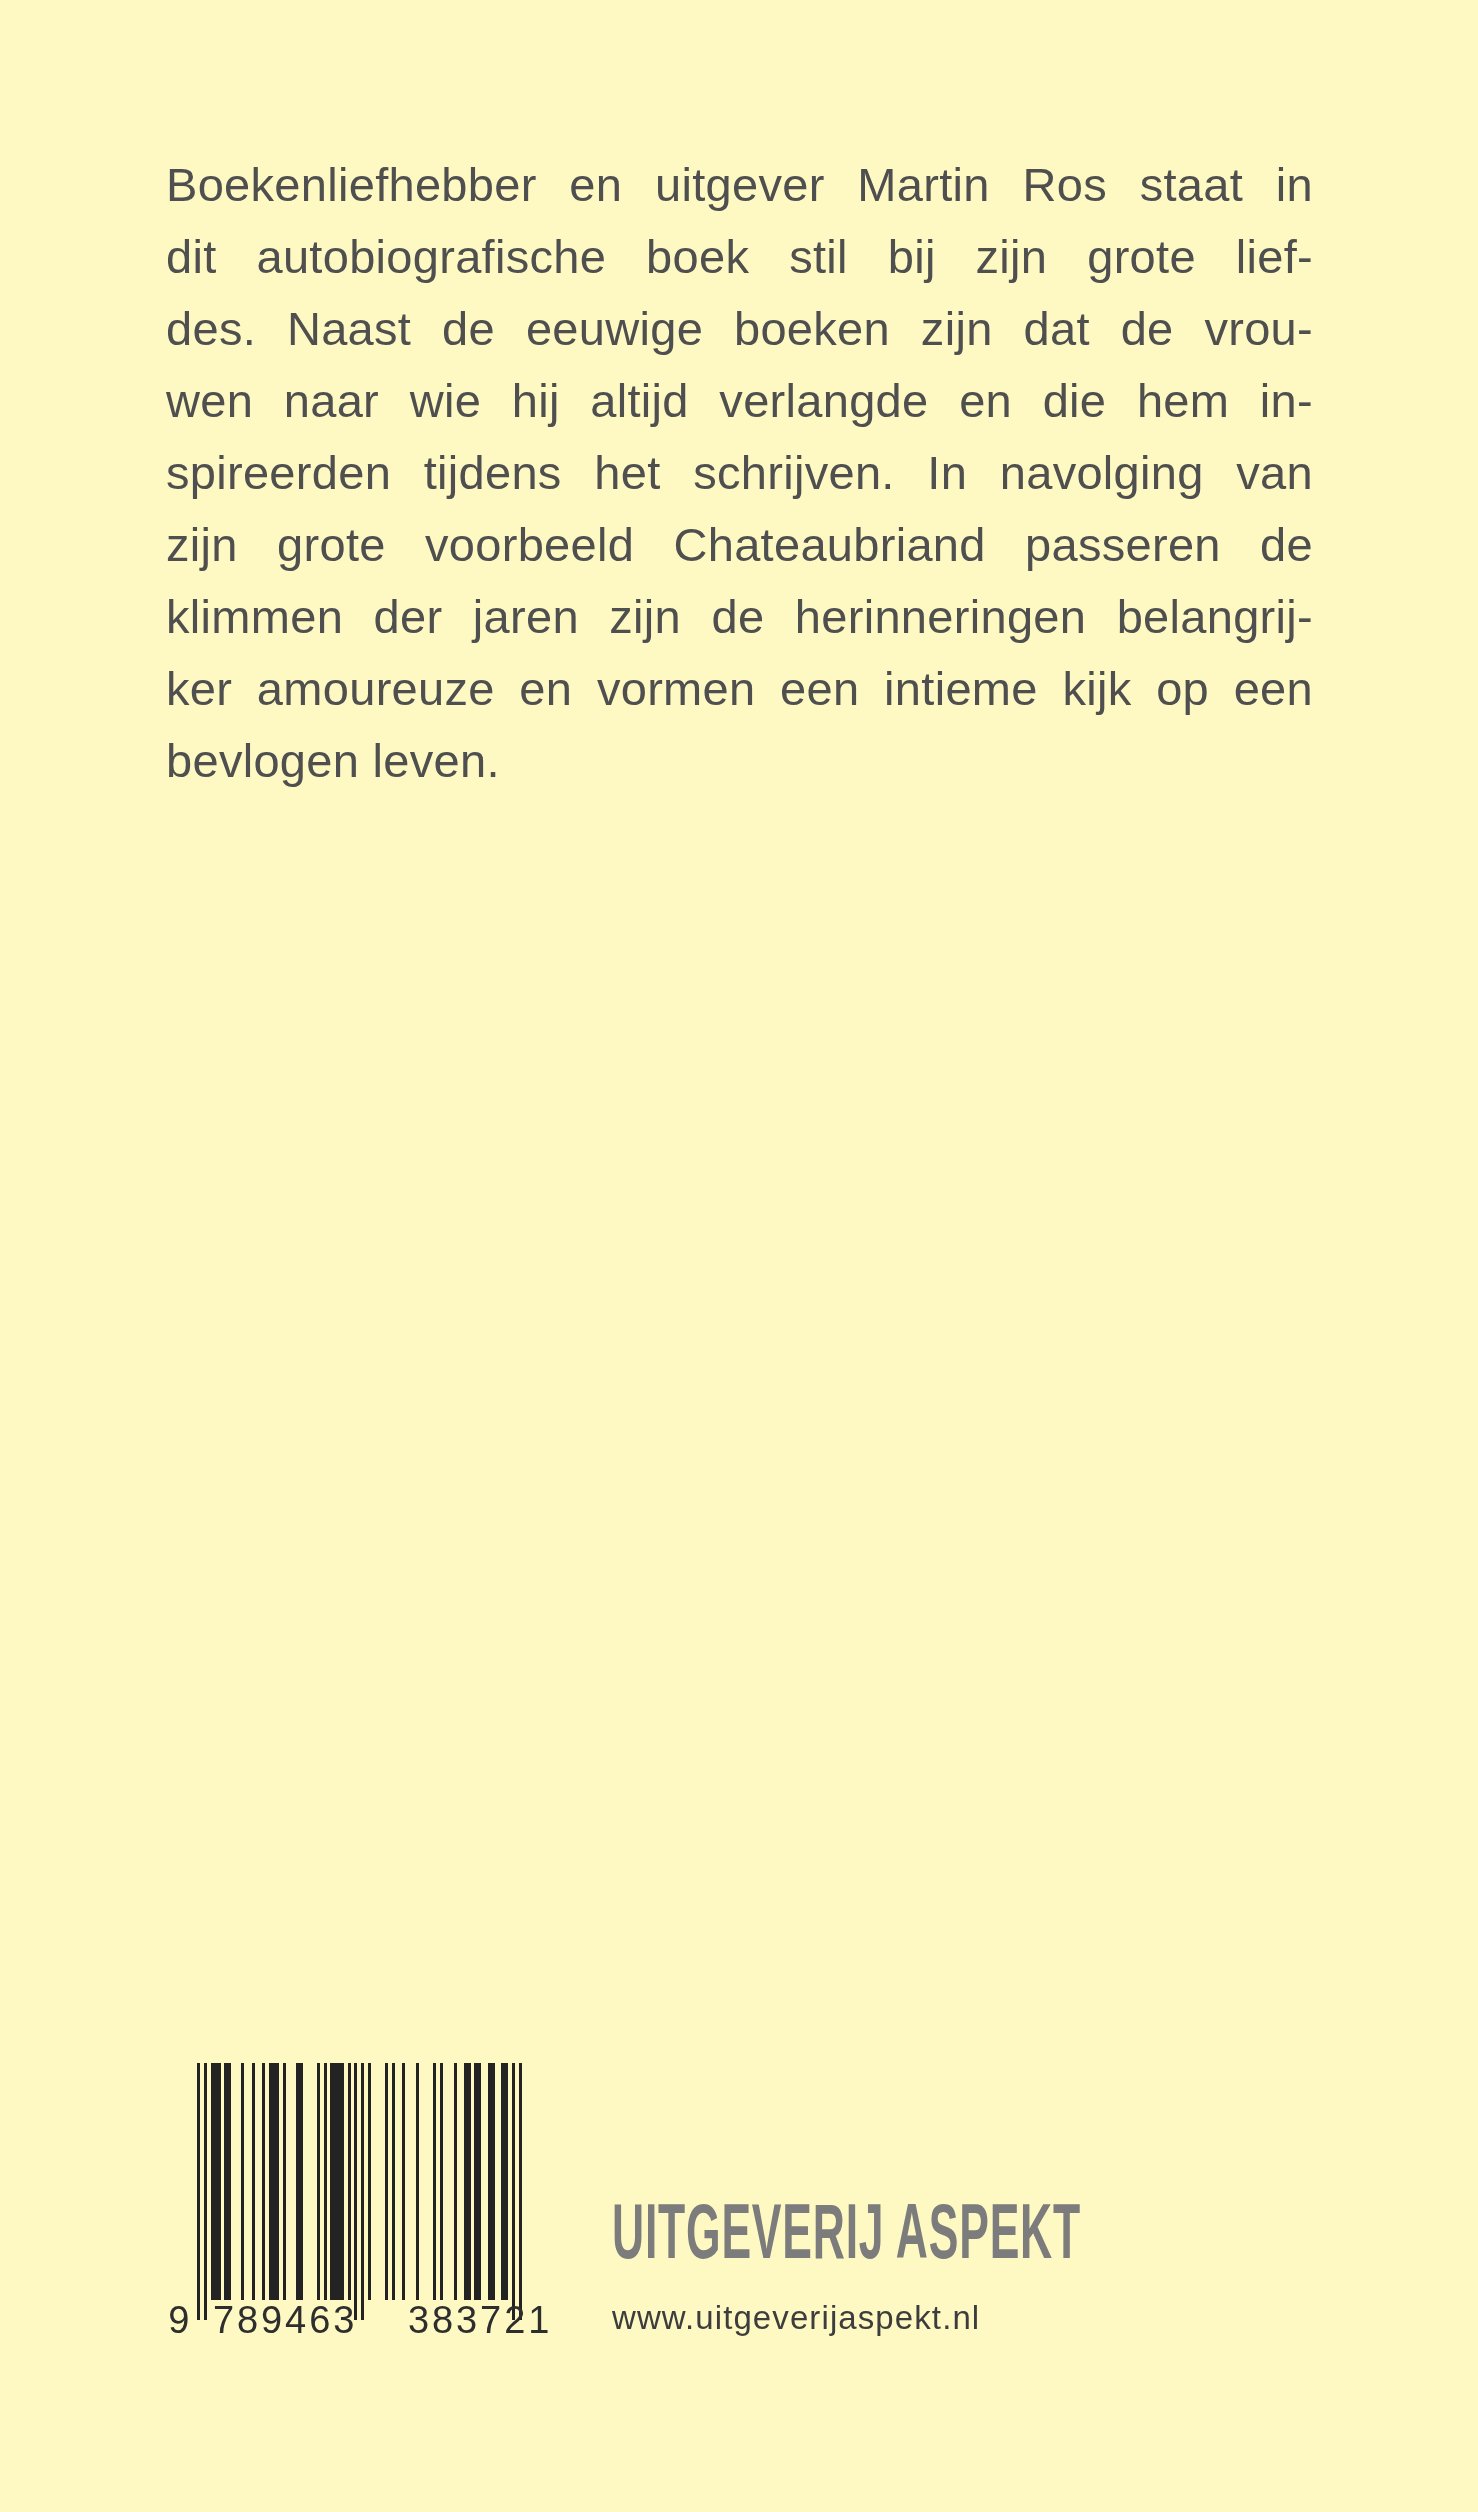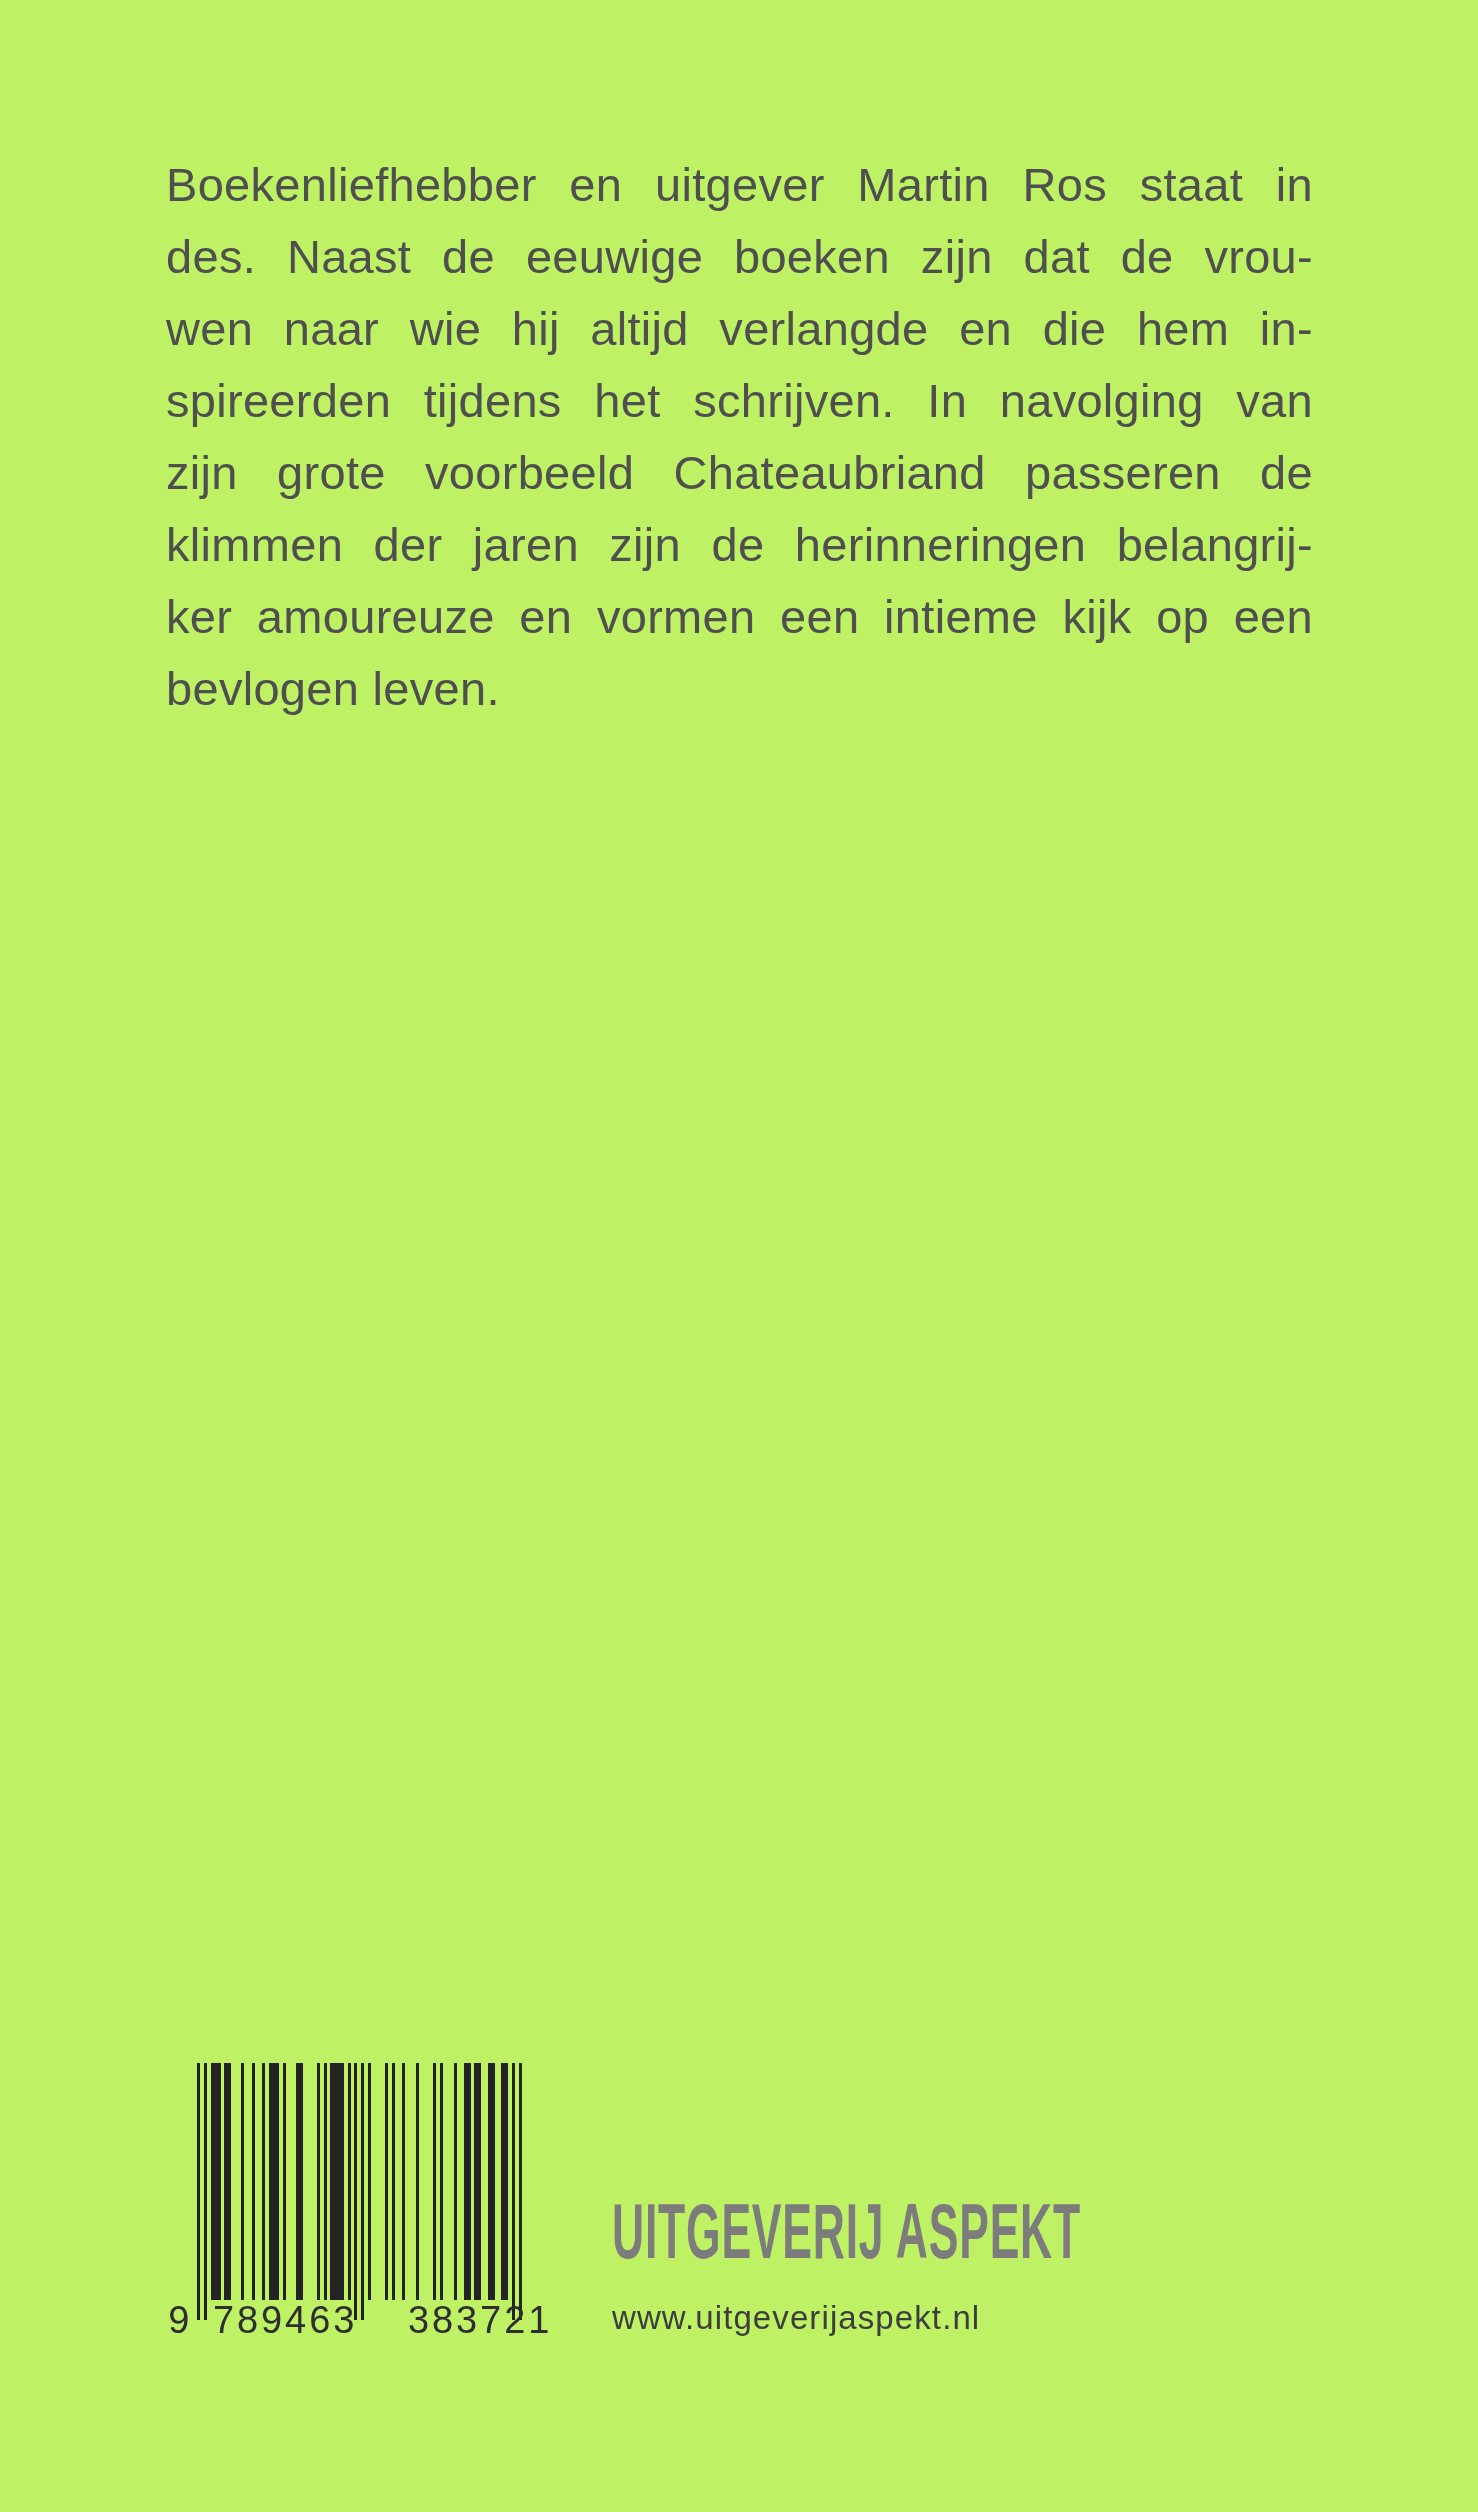--- a/index.html
+++ b/index.html
@@ -61,24 +61,25 @@
     position:absolute;
     left:612px;top:2293px;
     font-size:33px;line-height:49px;
     letter-spacing:1.1px;
     white-space:nowrap;
   }
 </style>
 </head>
 <body>
 
-<div class="page" style="background: #bef264;">
+<div class="page" style="background: #fef9c3;">
 
   <div class="blurb" id="blurb" style="color: rgb(79, 79, 79);">
       <div class="line">Boekenliefhebber en uitgever Martin Ros staat in</div>
+      <div class="line">dit autobiografische boek stil bij zijn grote lief-</div>
       <div class="line">des. Naast de eeuwige boeken zijn dat de vrou-</div>
       <div class="line">wen naar wie hij altijd verlangde en die hem in-</div>
       <div class="line">spireerden tijdens het schrijven. In navolging van</div>
       <div class="line">zijn grote voorbeeld Chateaubriand passeren de</div>
       <div class="line">klimmen der jaren zijn de herinneringen belangrij-</div>
       <div class="line">ker amoureuze en vormen een intieme kijk op een</div>
       <div class="line last">bevlogen leven.</div>
     </div>
 
   <div class="barcode">

